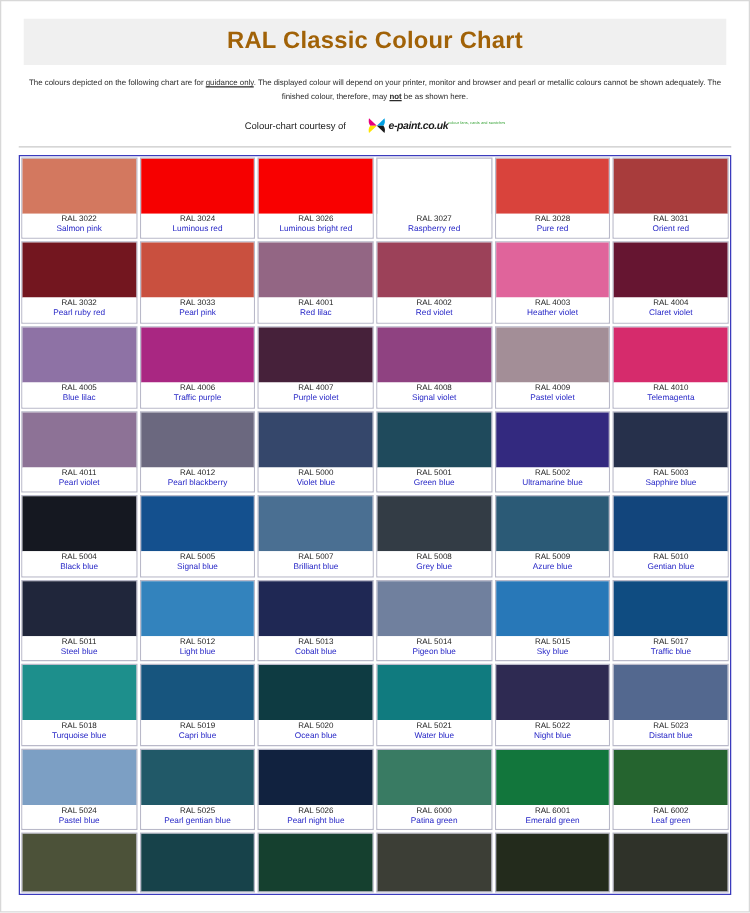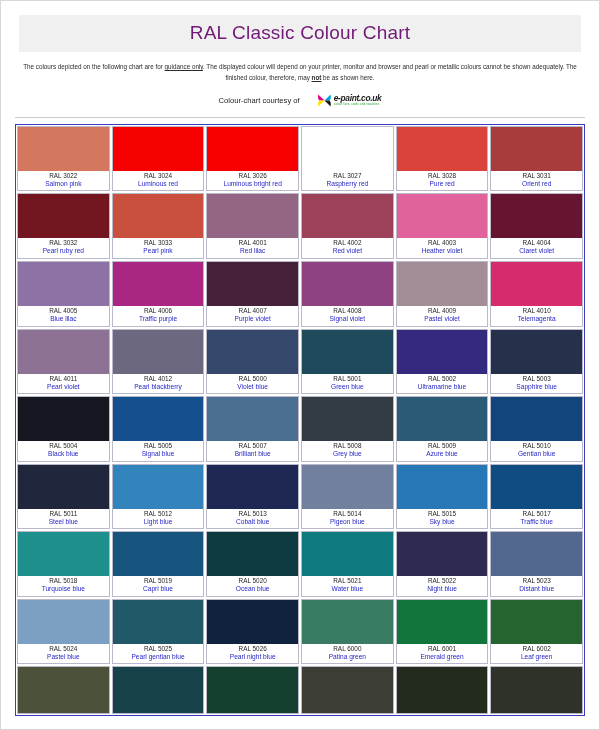--- a/index.html
+++ b/index.html
@@ -24,22 +24,22 @@
 
   
   .title-band {
     margin: 14px 18px 0 18px;
     background: #f0f0f0;
     padding: 7px 0 8px 0;
     text-align: center;
   }
   .title-main {
     font-size: 19px;
-    font-weight: normal;
-    color: #701a75;
+    font-weight: bold;
+    color: #a16207;
     letter-spacing: 0.2px;
     line-height: 1.15;
   }
   .title-sub {
     font-size: 14.5px;
     font-weight: bold;
     color: #1a1a8c;
     line-height: 1.3;
     margin-top: 1px;
   }
@@ -75,21 +75,21 @@
     align-items: center;
     gap: 2px;
   }
   .logo-mark {
     position: relative;
     width: 15px;
     height: 15px;
   }
   .logo-words {
     display: flex;
-    flex-direction: column;
+    flex-direction: row;
     line-height: 1;
   }
   .logo-name {
     font-size: 8.4px;
     font-weight: bold;
     font-style: italic;
     color: #1a1a1a;
     letter-spacing: -0.3px;
   }
   .logo-tag {

